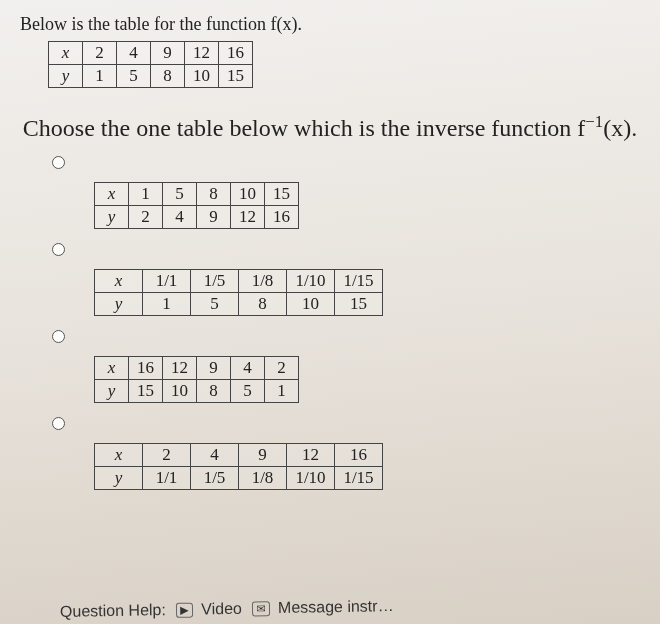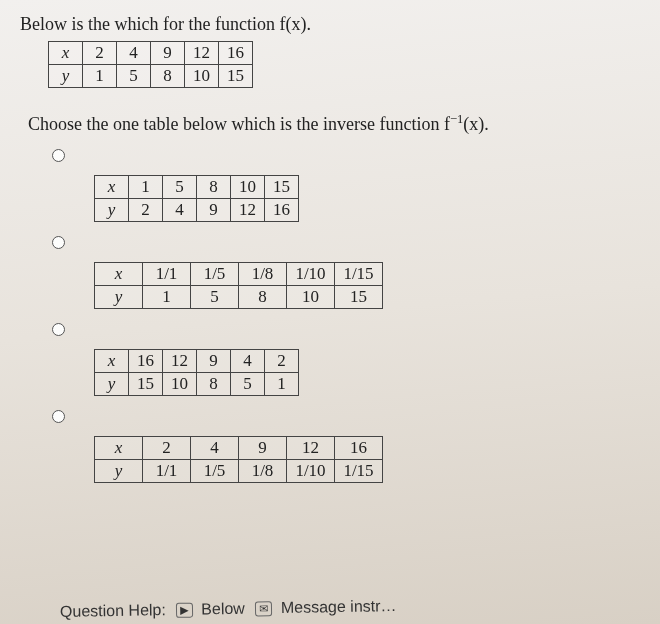--- a/index.html
+++ b/index.html
@@ -23,21 +23,21 @@
     table.func td {
       border: 1px solid #444;
       text-align: center;
       font-size: 17px;
       background: rgba(255,255,255,0.15);
     }
     table.func td.hdr { font-style: italic; font-family: 'Times New Roman', serif; }
     
     .narrow td { min-width: 34px; padding: 1px 6px; }
     .wide td { min-width: 48px; padding: 1px 8px; }
-    .prompt2 { margin: 10px 0 12px 8px; font-size: 18px; }
+    .prompt2 { margin: 10px 0 12px 0; font-size: 24px; text-align: center; }
     .options { margin-left: 32px; }
     .opt { margin-bottom: 10px; }
     .radio {
       width: 13px; height: 13px; border: 1.5px solid #555; border-radius: 50%;
       display: inline-block; background: #fdfdfc; vertical-align: top;
       margin-top: 2px;
     }
     .opt table.func { margin: 8px 0 12px 42px; }
     .help {
       position: absolute;
@@ -52,21 +52,21 @@
       display: inline-block; border:1px solid #666; border-radius:3px;
       font-size: 11px; padding: 0 3px; margin: 0 4px 0 6px;
       font-family: Arial, sans-serif; vertical-align: middle;
     }
     sup { font-size: 0.7em; }
   </style>
 </head>
 <body>
 
 <p class="prompt">
-  <span>Below is the which for the function </span>
+  <span>Below is the table for the function </span>
   <span class="fn">f(x).</span>
 </p>
 
 <table class="func narrow">
   <tbody>
       <tr>
     <td class="hdr">x</td>
     <td>2</td>
     <td>4</td>
     <td>9</td>
@@ -185,16 +185,16 @@
       </tr>
     </tbody>
       </table>
   </div>
 
 </div>
 
 <div class="help">
   <span>Question Help:</span>
   <span class="help-icon">▶</span>
-  <span>Below</span>
+  <span>Video</span>
   <span class="help-icon">✉</span>
   <span>Message instr…</span>
 </div>
 
 </body></html>

